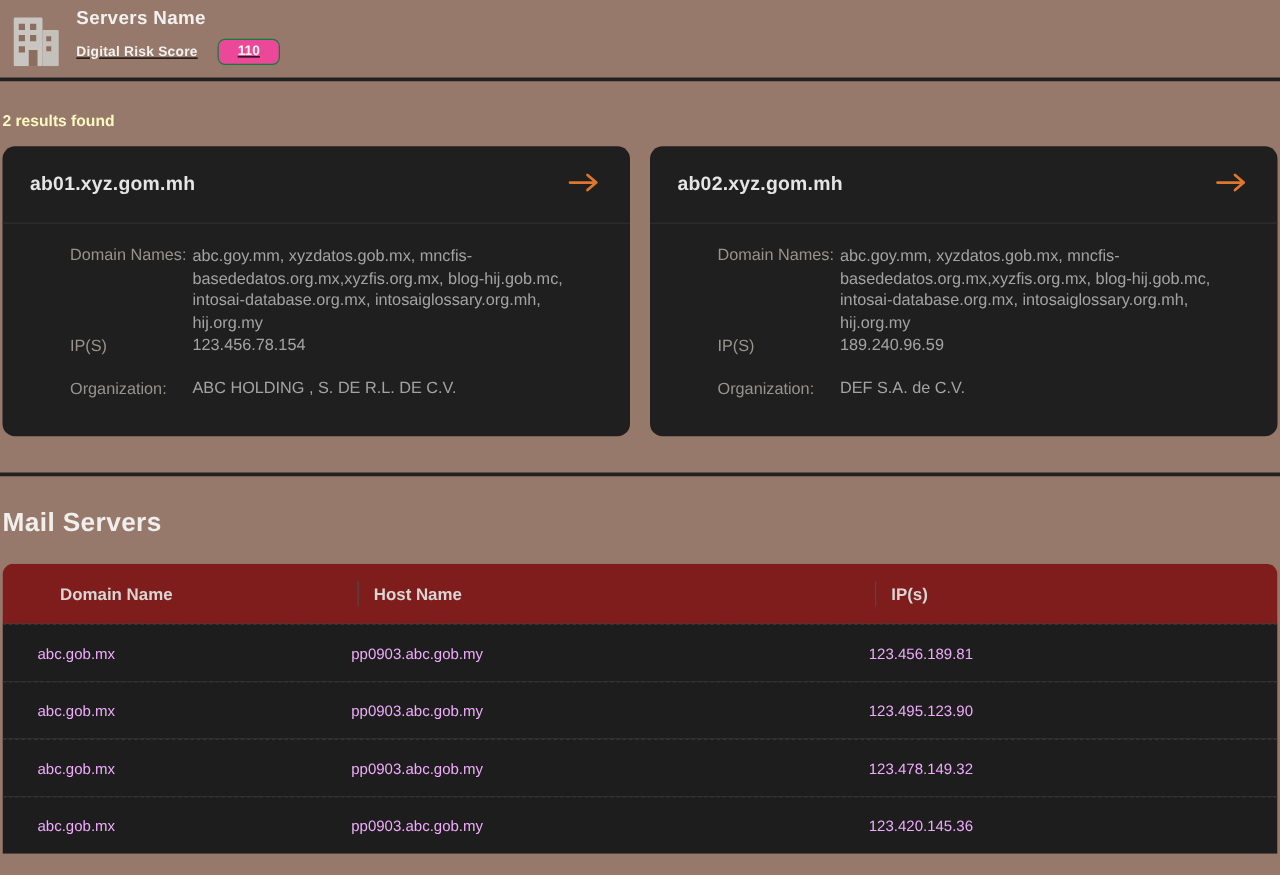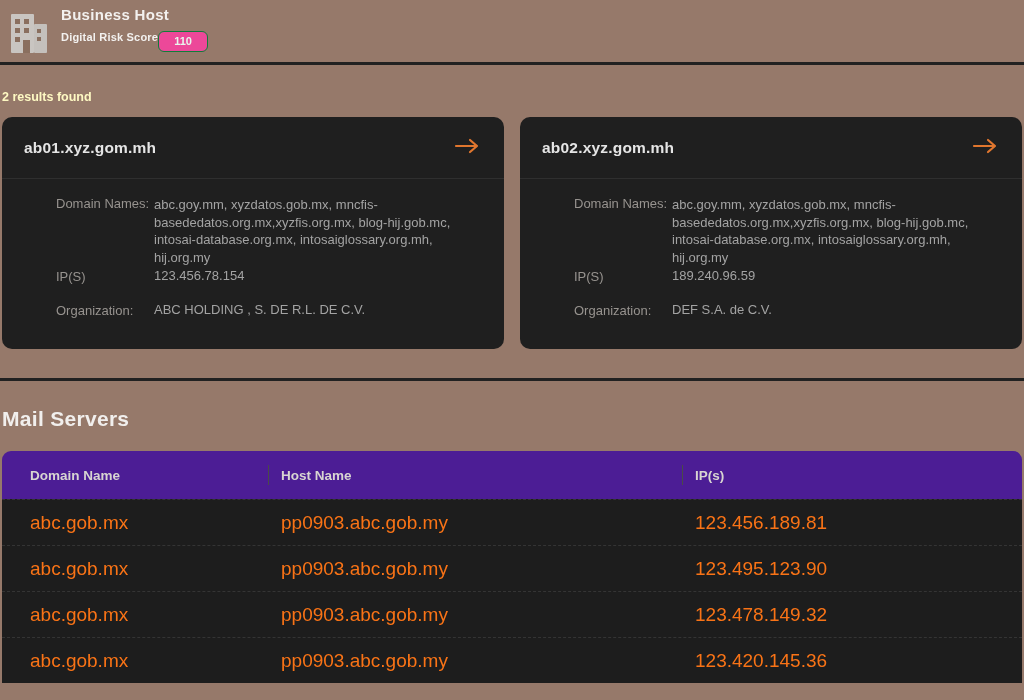--- a/index.html
+++ b/index.html
@@ -8,21 +8,21 @@
     background:#96796a;
     font-family:"Liberation Sans", sans-serif;
     -webkit-font-smoothing:antialiased;
   }
 
   
   .top-header { height:62px; padding:5px 0 0 10px; display:flex; gap:13px; }
   .building-wrap { width:38px; height:46px; margin-top:2px; }
   .header-text { display:flex; flex-direction:column; }
   .business-name { font-size:15px; font-weight:800; color:#f3f1ef; letter-spacing:.3px; margin-top:1px; }
-  .risk-row { display:flex; margin-top:8px; }
+  .risk-row { display:flex; align-items:center; gap:16px; margin-top:8px;text-decoration:underline; }
   .risk-label { font-size:11px; font-weight:700; color:#f3f1ef; letter-spacing:.2px; }
   .risk-badge {
     background:#ec4899; color:#e9f6ee; font-size:11px; font-weight:600;
     padding:4px 15px; border-radius:6px; border:1px solid #0f7d3a; line-height:1;
   }
 
   .h-divider { height:3px; background:#212121; }
 
   
   .section-head { margin:25px 2px 0; display:flex; align-items:baseline; gap:25px; }
@@ -45,26 +45,26 @@
   .frow-org { height:20px; align-items:center; }
   .flabel { flex:0 0 98px; font-size:13px; color:#97938f; }
   .fvalue { font-size:13px; color:#a3a3a3; line-height:1.35; }
   .card-a .frow-domains .fvalue { max-width:336px; }
   .card-b .frow-domains .fvalue { max-width:374px; }
 
   
   .mail-title { margin:26px 2px 0; }
   .mail-table { margin:20px 2px 0; border-radius:9px 9px 0 0; overflow:hidden; }
   .thead, .trow { display:grid; grid-template-columns:266px 414px 1fr; align-items:center; }
-  .thead { height:48px; background:#4c1d95; }
+  .thead { height:48px; background:#7f1d1d;padding-left:18px; }
   .th { font-size:13.5px; font-weight:600; color:#d8d5d2; display:flex; align-items:center; }
   .th-first { padding-left:28px; }
   .vsep { width:1px; height:20px; background:#4a4a4a; margin-right:12px; }
   .trow { height:46px; background:#1d1d1d; border-top:1px dashed #343434; }
-  .td { font-size:19px; color:#f97316; }
+  .td { font-size:12px; color:#f0abfc; }
   .td-first { padding-left:28px; }
   .td-mid, .td-last { padding-left:13px; }
 </style>
 </head>
 <body>
 
 <div class="top-header">
   <div class="building-wrap">
     <svg width="38" height="46" viewBox="0 0 38 46">
       <rect x="1" y="7" width="23" height="39" rx="1" fill="#c9c5c1"></rect>
@@ -73,21 +73,21 @@
       <rect x="14" y="12" width="5" height="5" fill="#8a6f5f"></rect>
       <rect x="5" y="21" width="5" height="5" fill="#8a6f5f"></rect>
       <rect x="14" y="21" width="5" height="5" fill="#8a6f5f"></rect>
       <rect x="5" y="30" width="5" height="5" fill="#8a6f5f"></rect>
       <rect x="27" y="22" width="4" height="4" fill="#8a6f5f"></rect>
       <rect x="27" y="30" width="4" height="4" fill="#8a6f5f"></rect>
       <rect x="13" y="33" width="7" height="13" fill="#8a6f5f"></rect>
     </svg>
   </div>
   <div class="header-text">
-    <div class="business-name">Business Host</div>
+    <div class="business-name">Servers Name</div>
     <div class="risk-row">
       <span class="risk-label">Digital Risk Score</span>
       <span class="risk-badge">110</span>
     </div>
   </div>
 </div>
 
 <div class="h-divider"></div>
 
 <div class="section-head">

